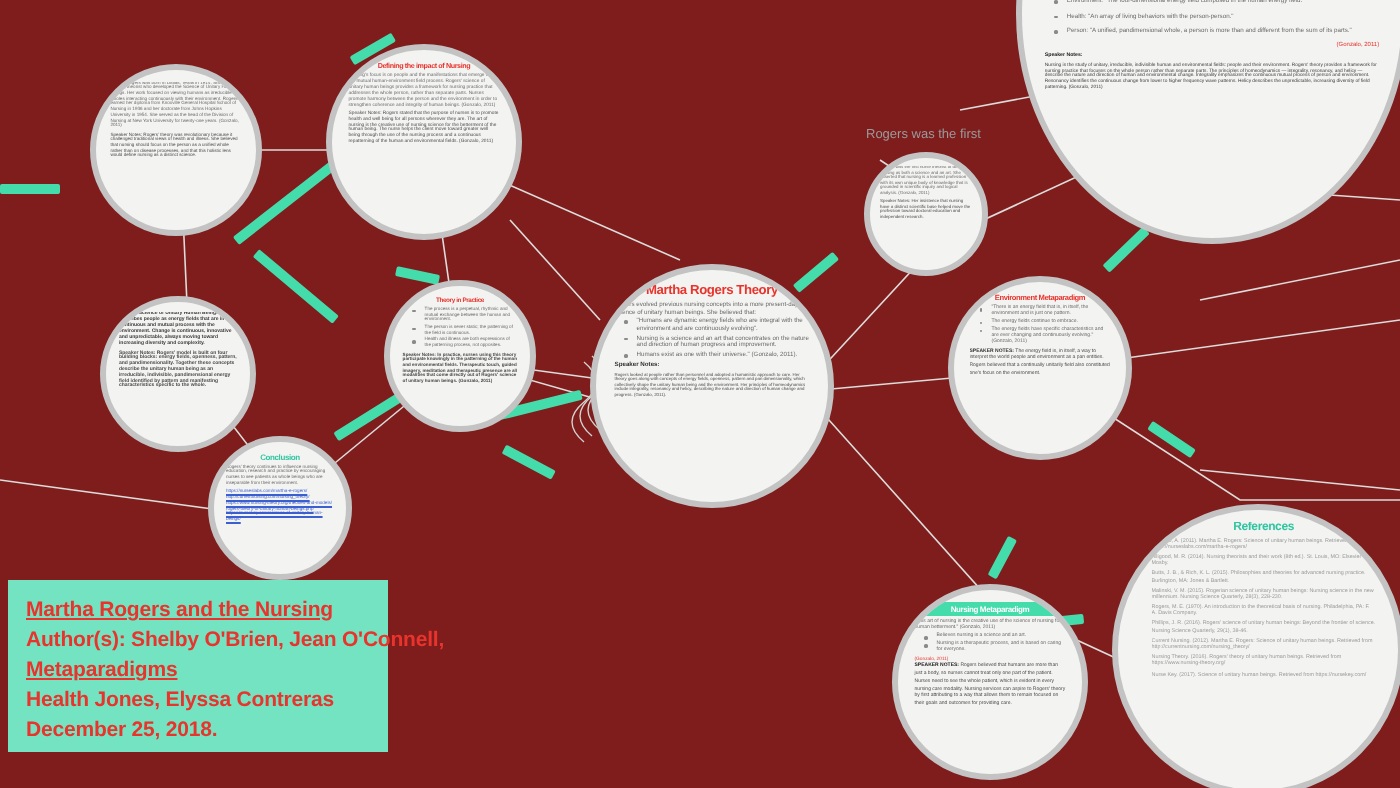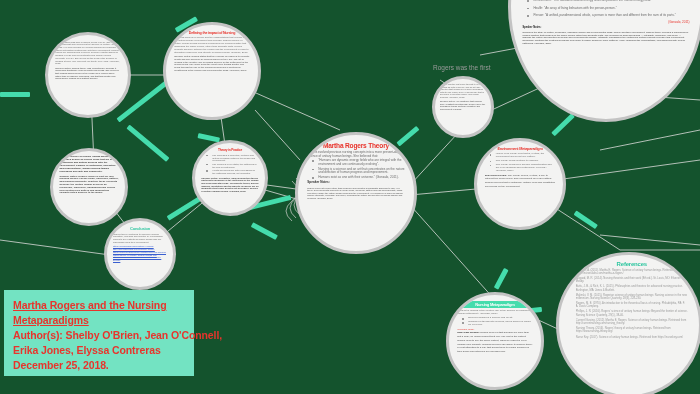--- a/index.html
+++ b/index.html
@@ -10,21 +10,21 @@
   body {
     width: 700px;
     height: 394px;
     overflow: hidden;
     font-family: "Liberation Sans", sans-serif;
   }
   #canvas {
     position: relative;
     width: 700px;
     height: 394px;
-    background: #14532d;
+    background: #7f1d1d;
     overflow: hidden;
   }
 
   
   .paths {
     position: absolute;
     left: 0; top: 0;
     width: 700px; height: 394px;
     pointer-events: none;
   }
@@ -310,19 +310,19 @@
         <div style="margin-bottom:2px;">Phillips, J. R. (2016). Rogers' science of unitary human beings: Beyond the frontier of science. Nursing Science Quarterly, 29(1), 38-46.</div>
         <div style="margin-bottom:2px;">Current Nursing. (2012). Martha E. Rogers: Science of unitary human beings. Retrieved from http://currentnursing.com/nursing_theory/</div>
         <div style="margin-bottom:2px;">Nursing Theory. (2016). Rogers' theory of unitary human beings. Retrieved from https://www.nursing-theory.org/</div>
         <div style="margin-bottom:2px;">Nurse Key. (2017). Science of unitary human beings. Retrieved from https://nursekey.com/</div>
       </div>
     </div>
   </div>
 
   <div id="title-card">
     <div class="tline u">Martha Rogers and the Nursing</div>
+    <div class="tline">Author(s):  Shelby O'Brien, Jean O'Connell,</div>
     <div class="tline u">Metaparadigms</div>
-    <div class="tline">Author(s):  Shelby O'Brien, Jean O'Connell,</div>
-    <div class="tline">Erika Jones, Elyssa Contreras</div>
+    <div class="tline">Health Jones, Elyssa Contreras</div>
     <div class="tline">December 25, 2018.</div>
   </div>
 
 </div>
 
 </body></html>

